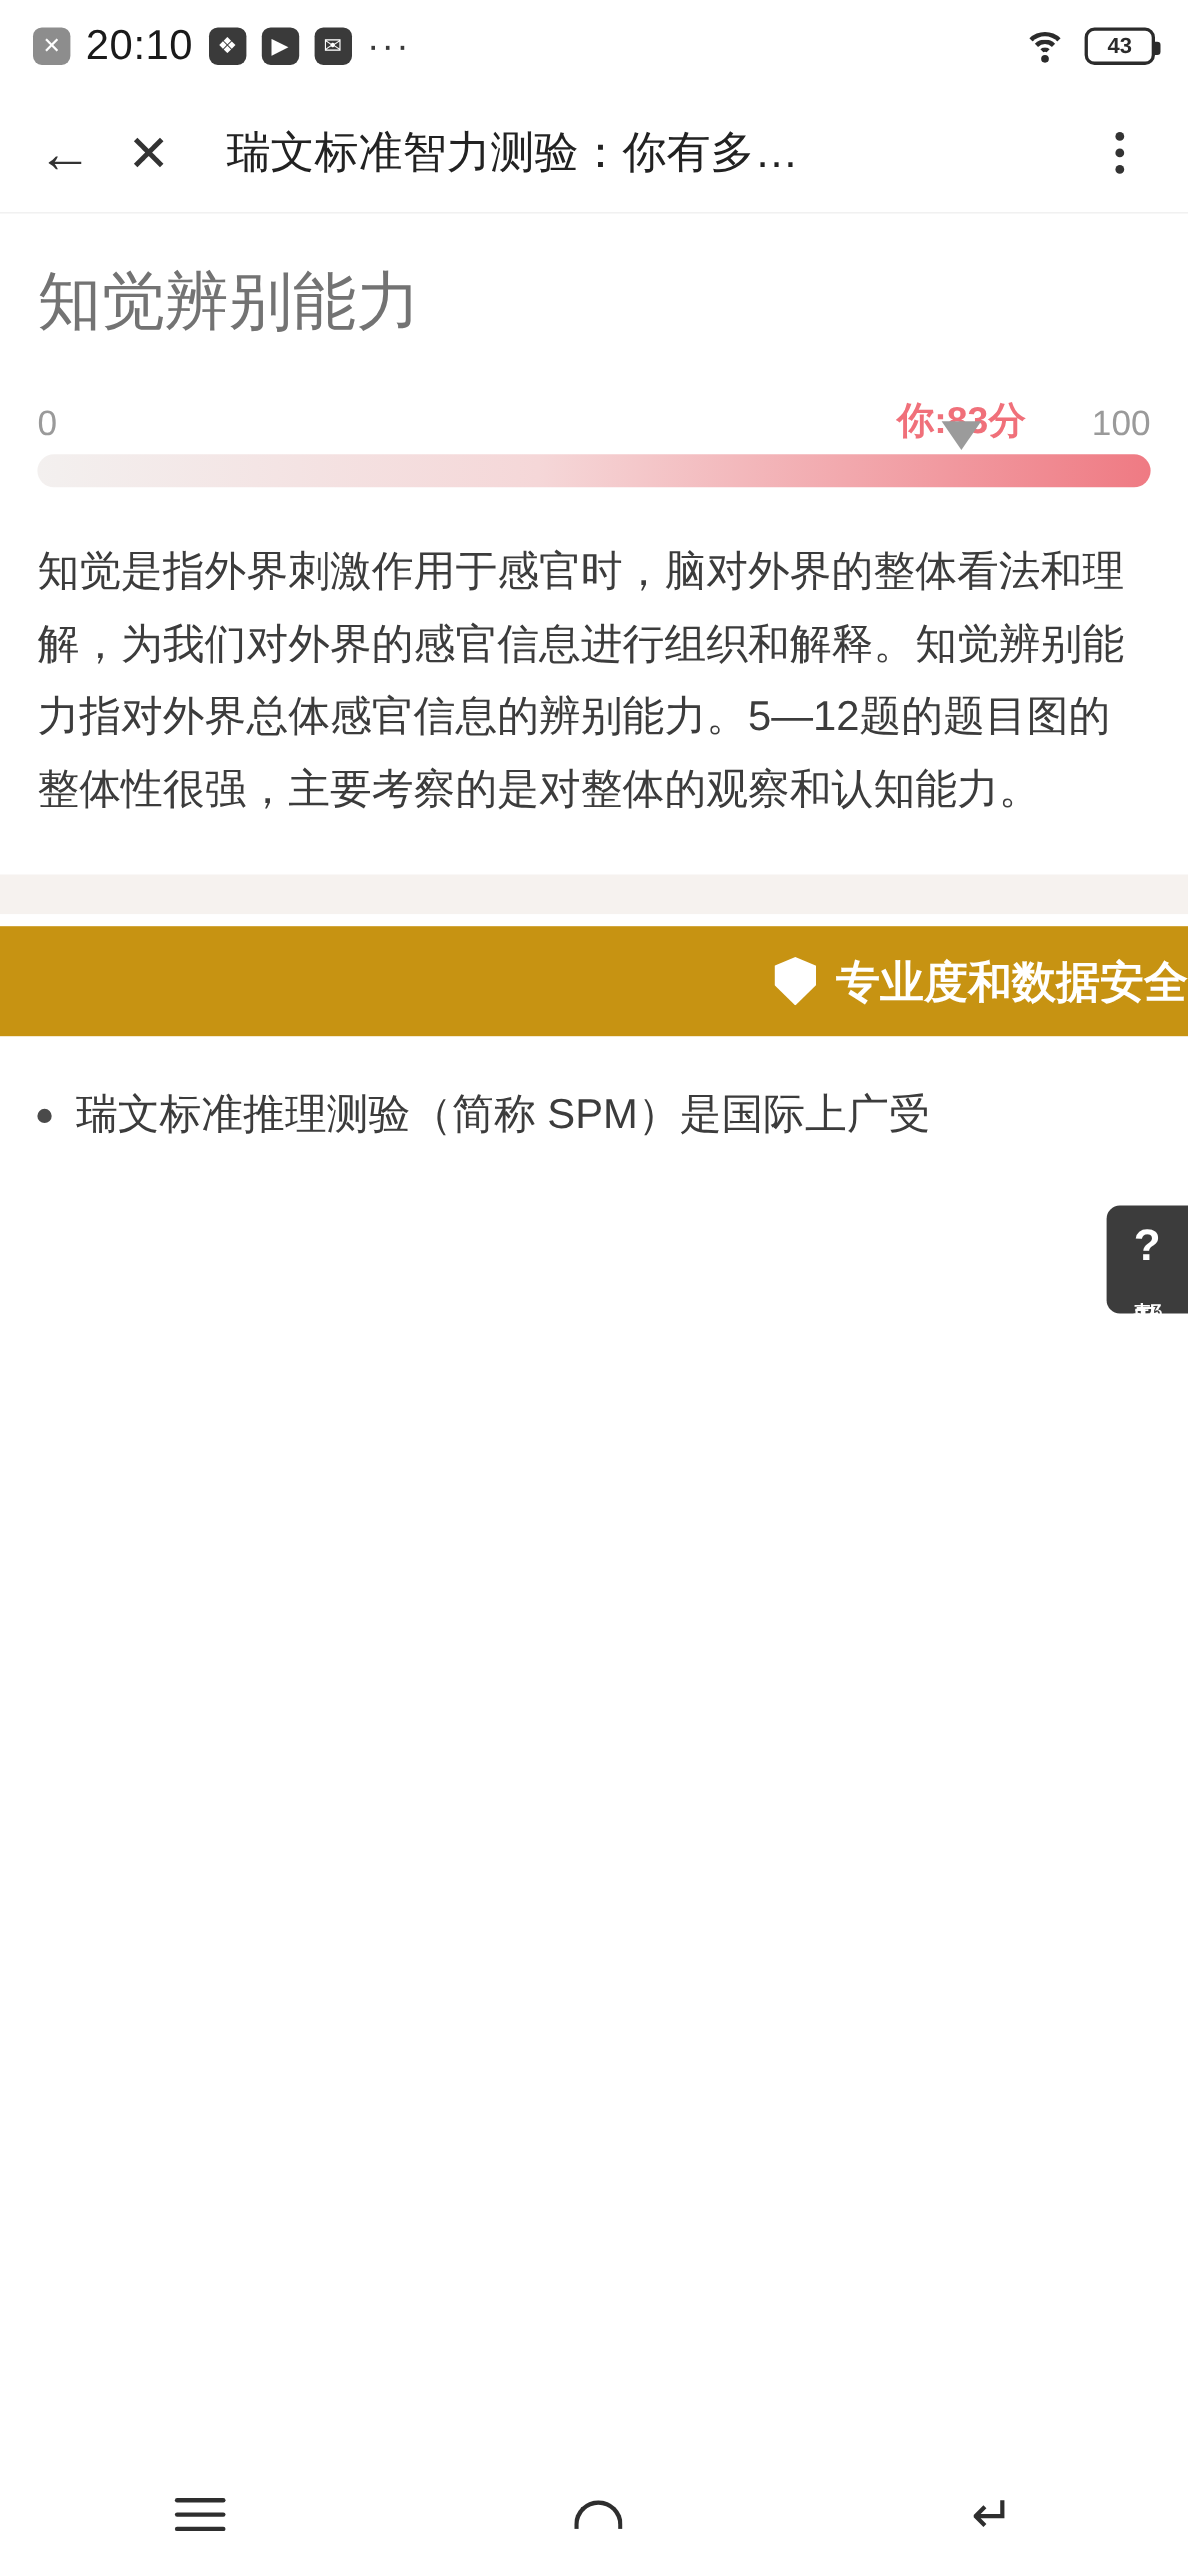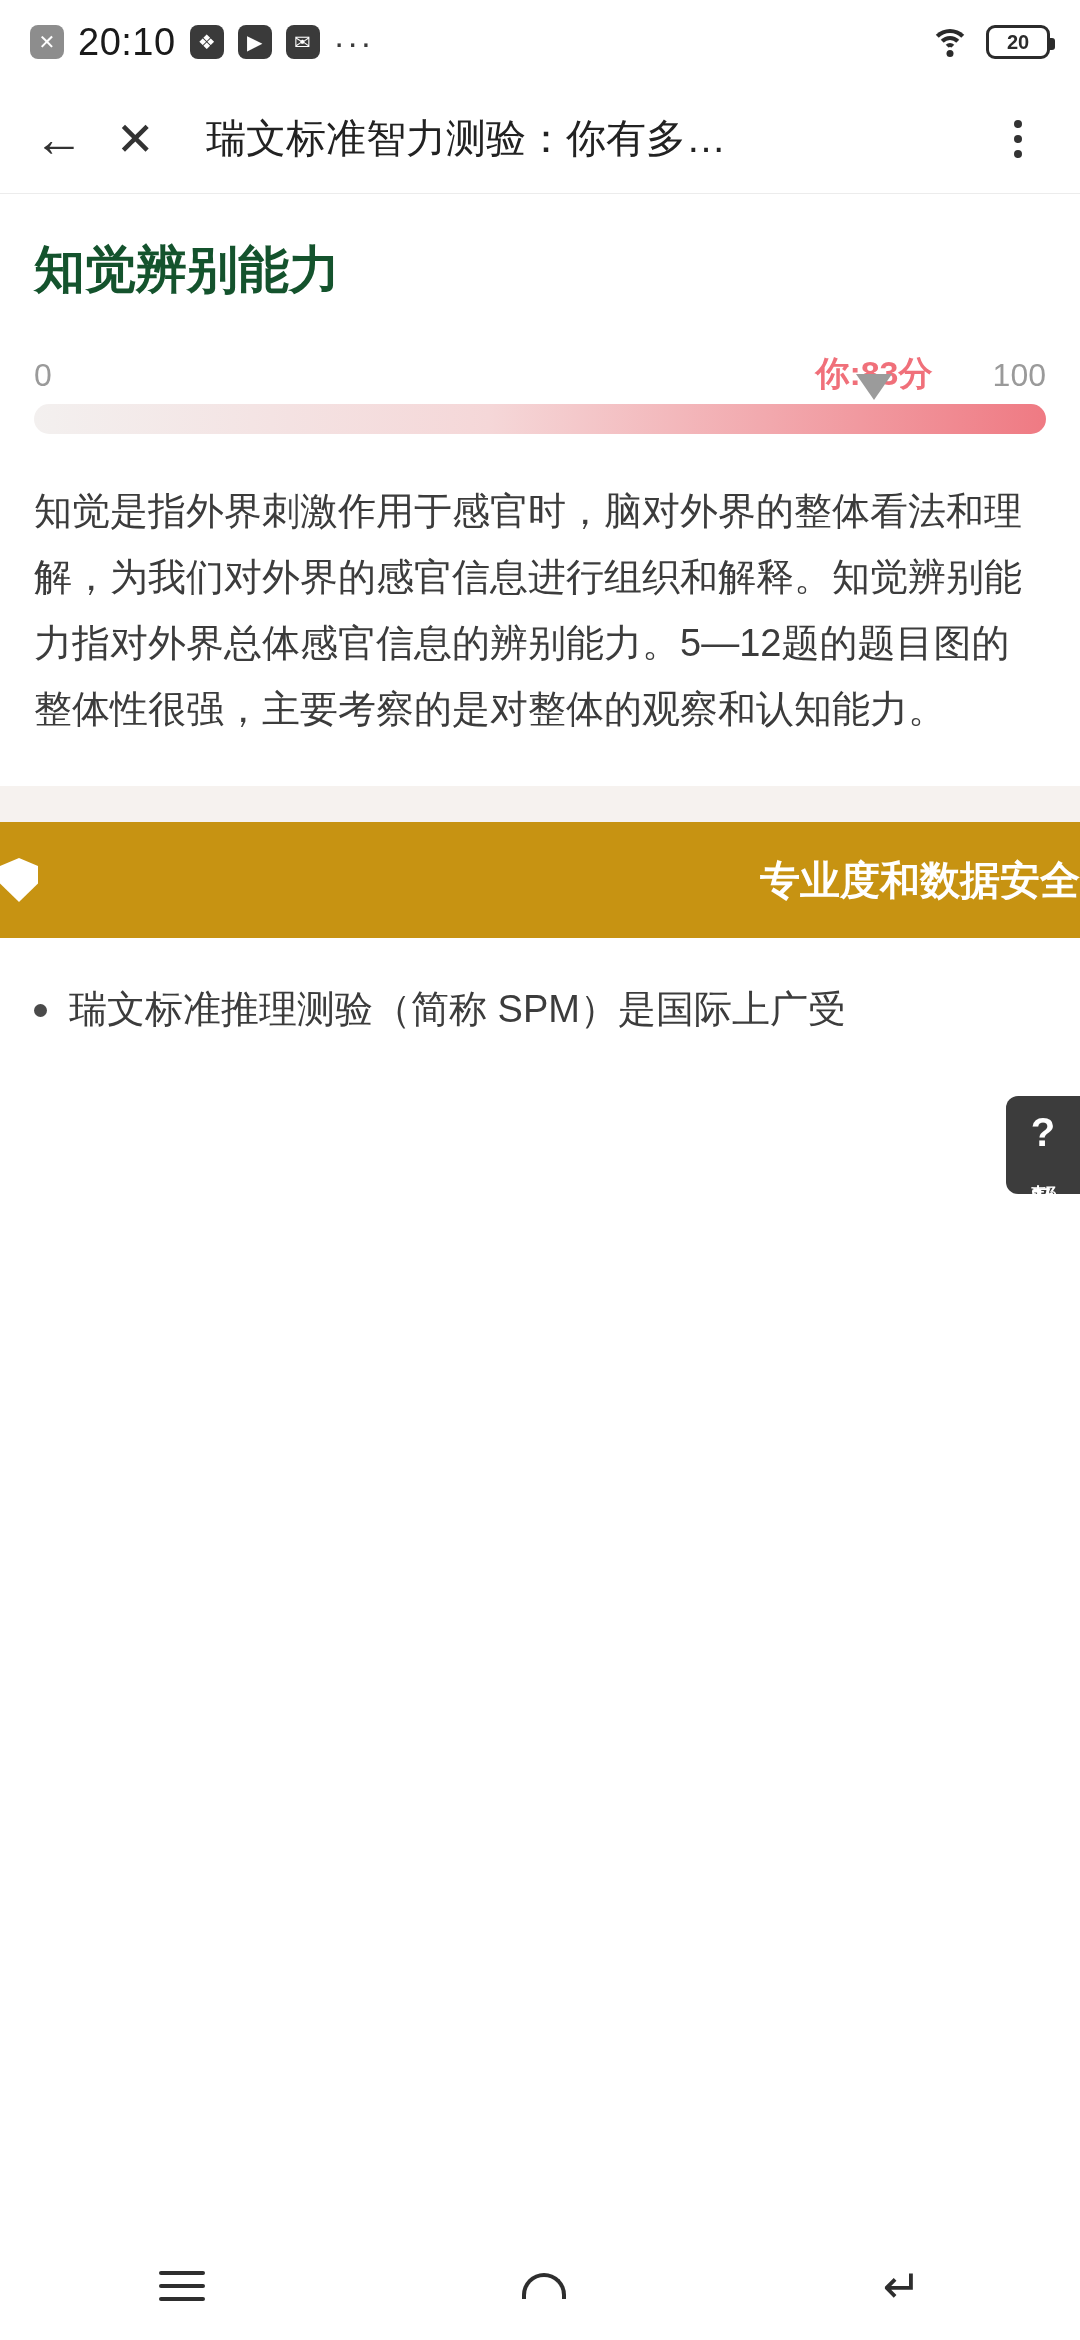--- a/index.html
+++ b/index.html
@@ -81,23 +81,23 @@
   .content {
     padding: 24px 34px 0 34px;
   }
   p.para {
     font-size: 38px;
     line-height: 66px;
     color: #3c3c3c;
     margin-bottom: 44px;
   }
   h2.section-title {
-    font-size: 51px;
-    color: #14532d;
-    font-weight: 700;
+    font-size: 58px;
+    color: #737373;
+    font-weight: 400;
     margin: 18px 0 10px 0;
   }
 
   
   .meter-wrap { margin: 46px 0 44px 0; position: relative; }
   .meter-score {
     position: absolute;
     top: -6px;
     font-size: 34px;
     color: #f0707a;
@@ -148,25 +148,26 @@
     writing-mode: vertical-rl;
     text-orientation: upright;
     margin: 0 auto;
     letter-spacing: 2px;
   }
 
   
   .divider-gap { height: 36px; background: #f6f2ef; }
   .gold-banner {
     background: #c79312;
-    height: 116px;
-    display: flex;
-    align-items: center;
-    justify-content: space-between;
+    height: 100px;
+    display: flex;
+    align-items: center;
+    justify-content: flex-end;
     gap: 18px;
+    margin-top: 11px;
   }
   .gold-banner .shield {
     width: 38px; height: 44px;
     background: #fff;
     clip-path: polygon(50% 0%, 100% 18%, 100% 58%, 50% 100%, 0% 58%, 0% 18%);
   }
   .gold-banner .btxt { color: #fff; font-size: 40px; font-weight: 700; }
 
   
   .bullet-row {
@@ -217,21 +218,21 @@
     <div class="sb-dots">···</div>
   </div>
   <div class="sb-right">
     <div class="wifi">
       <i class="a"></i>
         <i class="b"></i>
         <i class="c"></i>
         <span class="dot"></span>
     </div>
     <div class="battery">
-      <span>20</span>
+      <span>43</span>
     </div>
   </div>
 </div>
 
 <div class="appbar">
   <div class="back">←</div>
   <div class="close">✕</div>
   <div class="title">瑞文标准智力测验：你有多…</div>
   <div class="more">
     <span></span>

